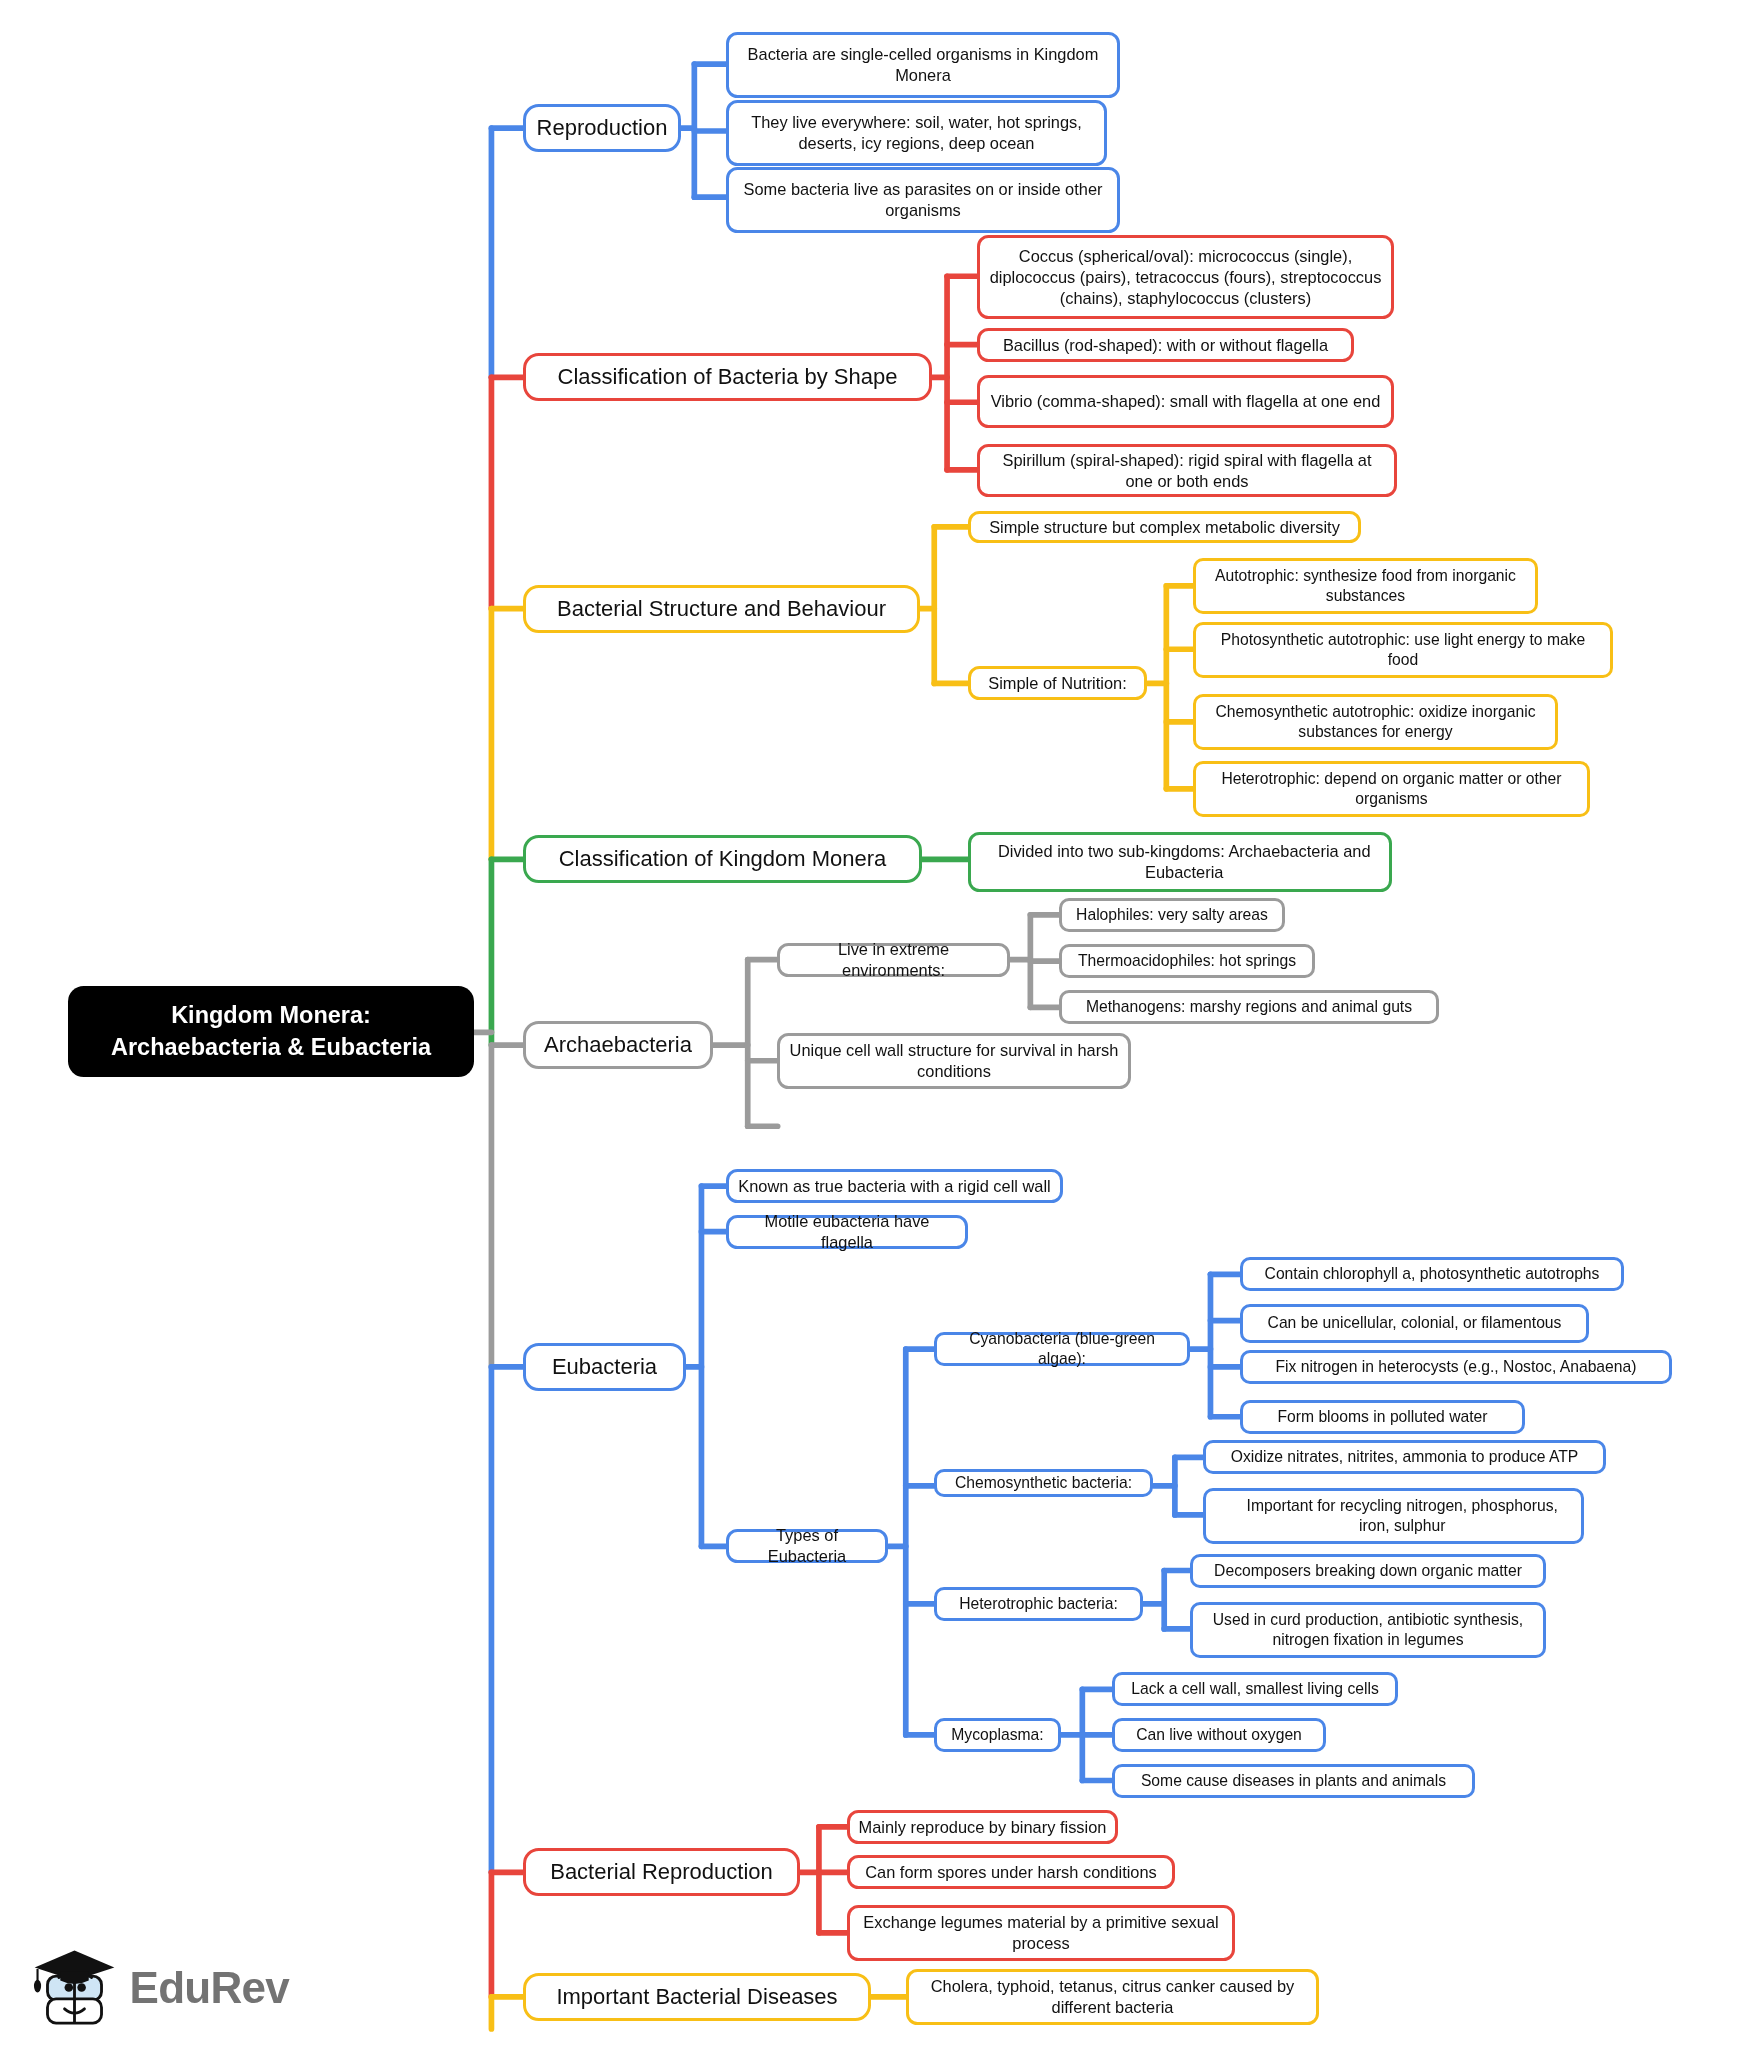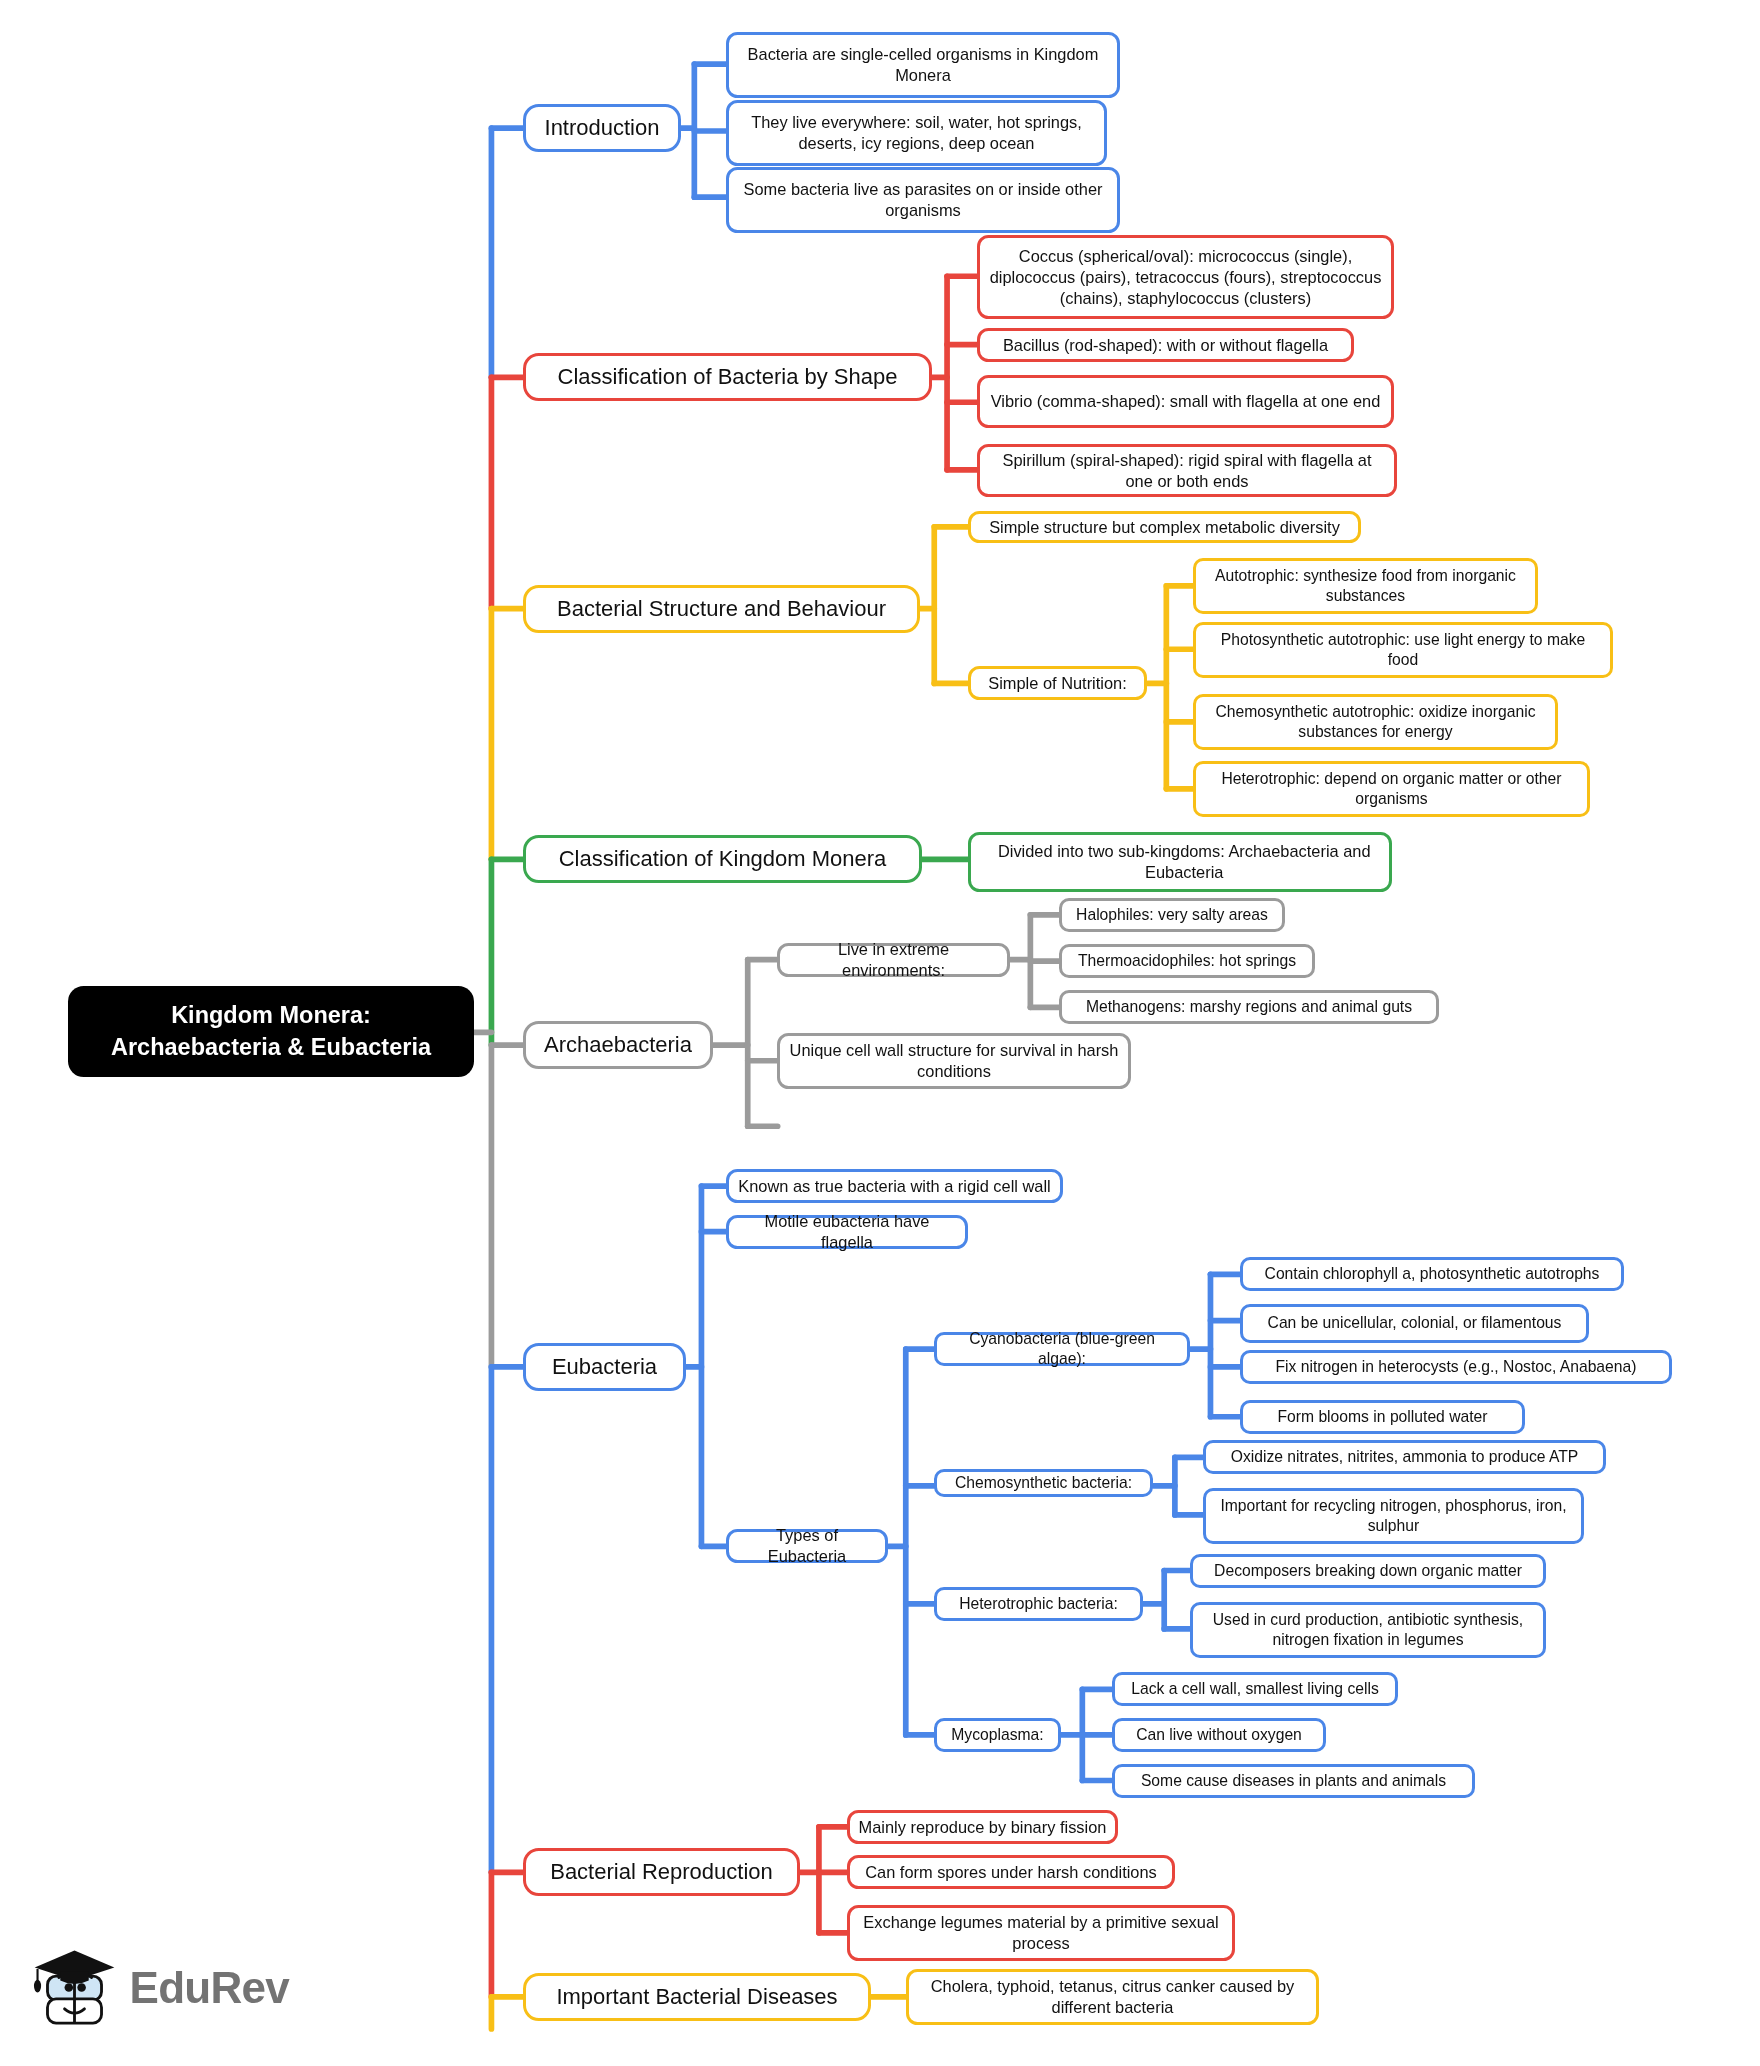--- a/index.html
+++ b/index.html
@@ -153,21 +153,21 @@
   </svg>
 
   <div id="root-node" class="node" style="left:68px; top:986px; width:406px; height:91px;">
     <span>
       <span>Kingdom Monera:</span>
       <span>Archaebacteria &amp; Eubacteria</span>
     </span>
   </div>
 
   <div class="node lvl1 c-blue" style="left:523px; top:104px; width:158px; height:48px;">
-    <span>Introduction</span>
+    <span>Reproduction</span>
   </div>
 
   <div class="node lvl1 c-red" style="left:523px; top:353px; width:409px; height:48px;">
     <span>Classification of Bacteria by Shape</span>
   </div>
 
   <div class="node lvl1 c-yellow" style="left:523px; top:585px; width:397px; height:48px;">
     <span>Bacterial Structure and Behaviour</span>
   </div>
 
@@ -280,21 +280,21 @@
   <div class="node lvl3 c-blue" style="left:1240px; top:1400px; width:285px; height:34px;">
     <span>Form blooms in polluted water</span>
   </div>
 
   <div class="node lvl3 c-blue" style="left:934px; top:1469px; width:219px; height:28px;">
     <span>Chemosynthetic bacteria:</span>
   </div>
   <div class="node lvl3 c-blue" style="left:1203px; top:1440px; width:403px; height:34px;">
     <span>Oxidize nitrates, nitrites, ammonia to produce ATP</span>
   </div>
-  <div class="node lvl3 c-blue" style="left:1203px; top:1488px; width:381px; height:56px;">
+  <div class="node lvl3 c-blue" style="left:1203px; top:1488px; width:381px; height:56px;padding-left:26px;">
     <span>Important for recycling nitrogen, phosphorus, iron, sulphur</span>
   </div>
 
   <div class="node lvl3 c-blue" style="left:934px; top:1587px; width:209px; height:34px;">
     <span>Heterotrophic bacteria:</span>
   </div>
   <div class="node lvl3 c-blue" style="left:1190px; top:1554px; width:356px; height:34px;">
     <span>Decomposers breaking down organic matter</span>
   </div>
   <div class="node lvl3 c-blue" style="left:1190px; top:1602px; width:356px; height:56px;">

